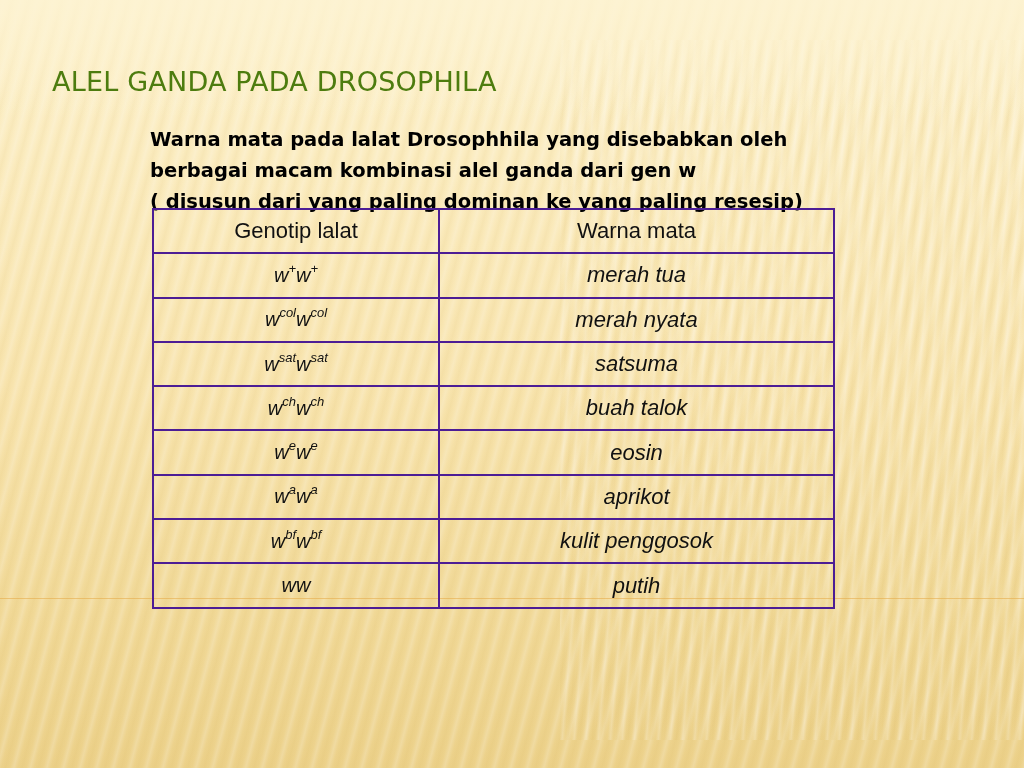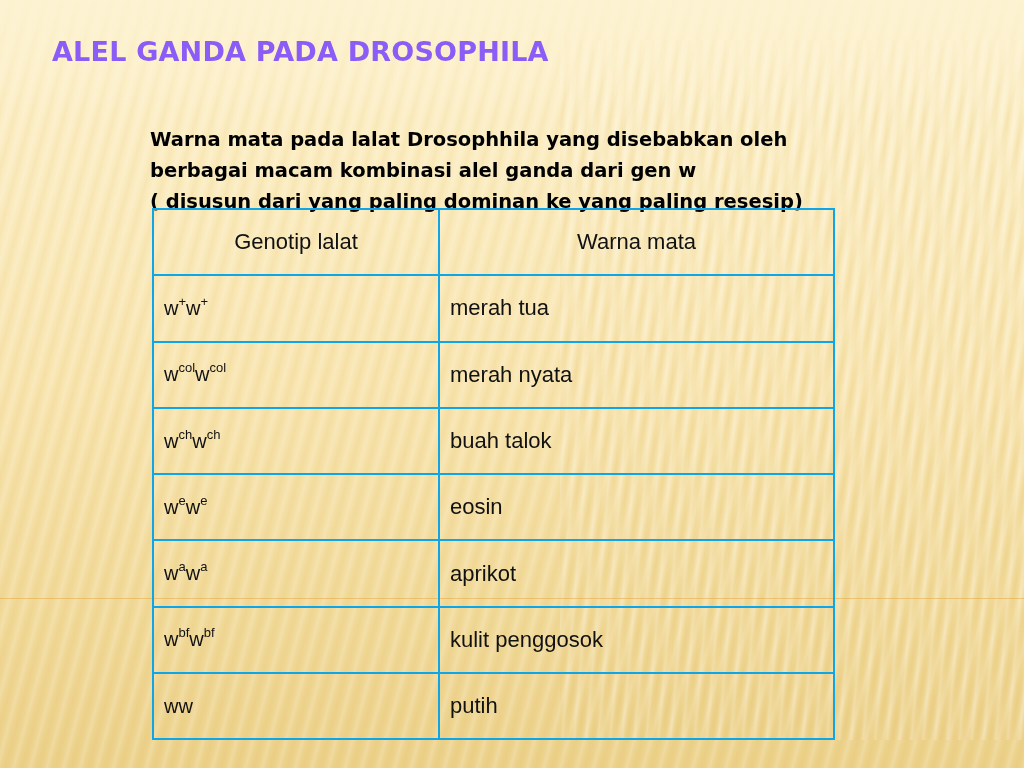--- a/index.html
+++ b/index.html
@@ -45,26 +45,26 @@
     }
     .accent-line {
       position: absolute;
       left: 0; top: 598px; width: 1024px; height: 1px;
       background: rgba(230,170,70,0.55);
       pointer-events: none;
     }
     .slide-title {
       position: absolute;
       left: 52px;
-      top: 36px;
+      top: 66px;
       font-family: "DejaVu Sans", sans-serif;
-      font-weight: bold;
+      font-weight: normal;
       font-size: 27px;
       letter-spacing: 0.2px;
-      color: #8b5cf6;
+      color: #4d7c0f;
       margin: 0;
     }
     .subtitle {
       position: absolute;
       left: 150px;
       top: 108px;
       width: 722px;
       text-align: left;
       font-family: "DejaVu Sans", sans-serif;
       font-weight: bold;
@@ -79,32 +79,32 @@
       left: 152px;
       top: 208px;
       width: 683px;
       border-collapse: collapse;
       font-family: "Liberation Sans", sans-serif;
       font-size: 22px;
       color: #111;
     }
     table.genotype-table th,
     table.genotype-table td {
-      border: 2px solid #0ea5e9;
+      border: 2px solid #4c1d95;
       height: 40.3px;
-      padding: 12px 10px;
+      padding: 1px 10px;
       vertical-align: middle;
     }
     table.genotype-table th {
       font-weight: normal;
       text-align: center;
     }
     table.genotype-table th.col-genotype,
     table.genotype-table td.col-genotype { width: 264px; }
-    table.genotype-table td { text-align: left; }
+    table.genotype-table td { text-align: center; font-style: italic; }
     .geno { font-size: 20px; }
     .geno sup {
       font-size: 13px;
       vertical-align: 9px;
       line-height: 0;
     }
   </style>
 </head>
 <body>
 
@@ -131,20 +131,24 @@
   <tbody id="table-body">
       <tr>
         <td class="col-genotype geno"><span>w</span><sup>+</sup><span>w</span><sup>+</sup></td>
         <td>merah tua</td>
       </tr>
       <tr>
         <td class="col-genotype geno"><span>w</span><sup>col</sup><span>w</span><sup>col</sup></td>
         <td>merah nyata</td>
       </tr>
       <tr>
+        <td class="col-genotype geno"><span>w</span><sup>sat</sup><span>w</span><sup>sat</sup></td>
+        <td>satsuma</td>
+      </tr>
+      <tr>
         <td class="col-genotype geno"><span>w</span><sup>ch</sup><span>w</span><sup>ch</sup></td>
         <td>buah talok</td>
       </tr>
       <tr>
         <td class="col-genotype geno"><span>w</span><sup>e</sup><span>w</span><sup>e</sup></td>
         <td>eosin</td>
       </tr>
       <tr>
         <td class="col-genotype geno"><span>w</span><sup>a</sup><span>w</span><sup>a</sup></td>
         <td>aprikot</td>

